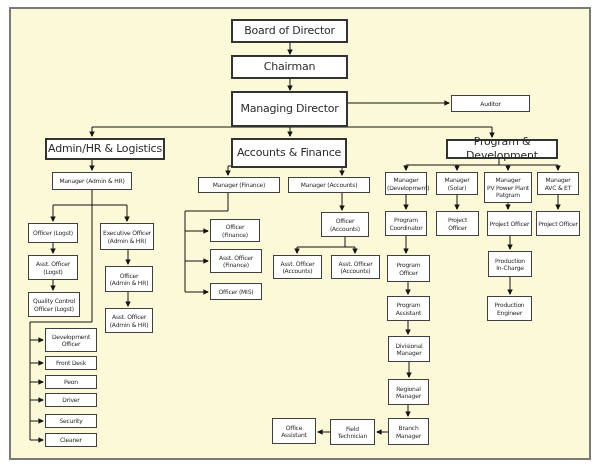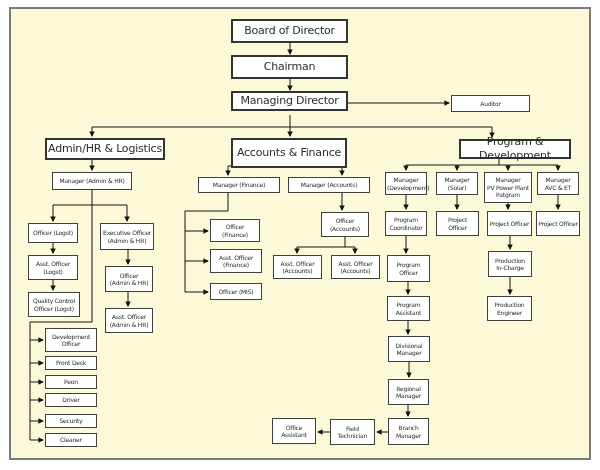--- a/index.html
+++ b/index.html
@@ -90,33 +90,33 @@
         <polyline points="510,277 510,294" class="edge" marker-end="url(#arw)"></polyline>
       </g>
   </svg>
   <div id="node-layer">
       <div class="node lvl1" style="left: 231px; top: 19px; width: 117px; height: 24px;">
         <span>Board of Director</span>
       </div>
       <div class="node lvl1" style="left: 231px; top: 55px; width: 117px; height: 24px;">
         <span>Chairman</span>
       </div>
-      <div class="node lvl1" style="left: 231px; top: 91px; width: 117px; height: 20px;">
+      <div class="node lvl1" style="left: 231px; top: 91px; width: 117px; height: 36px;">
         <span>Managing Director</span>
       </div>
       <div class="node" style="left: 451px; top: 95px; width: 79px; height: 17px;">
         <span>Auditor</span>
       </div>
       <div class="node lvl1" style="left: 45px; top: 138px; width: 120px; height: 22px;">
         <span>Admin/HR &amp; Logistics</span>
       </div>
       <div class="node lvl1" style="left: 231px; top: 138px; width: 116px; height: 30px;">
         <span>Accounts &amp; Finance</span>
       </div>
-      <div class="node lvl1" style="left: 459px; top: 139px; width: 112px; height: 20px;">
+      <div class="node lvl1" style="left: 446px; top: 139px; width: 112px; height: 20px;">
         <span>Program &amp; Development</span>
       </div>
       <div class="node" style="left: 52px; top: 172px; width: 80px; height: 18px;">
         <span>Manager (Admin &amp; HR)</span>
       </div>
       <div class="node" style="left: 198px; top: 177px; width: 82px; height: 16px;">
         <span>Manager (Finance)</span>
       </div>
       <div class="node" style="left: 288px; top: 177px; width: 82px; height: 16px;">
         <span>Manager (Accounts)</span>

